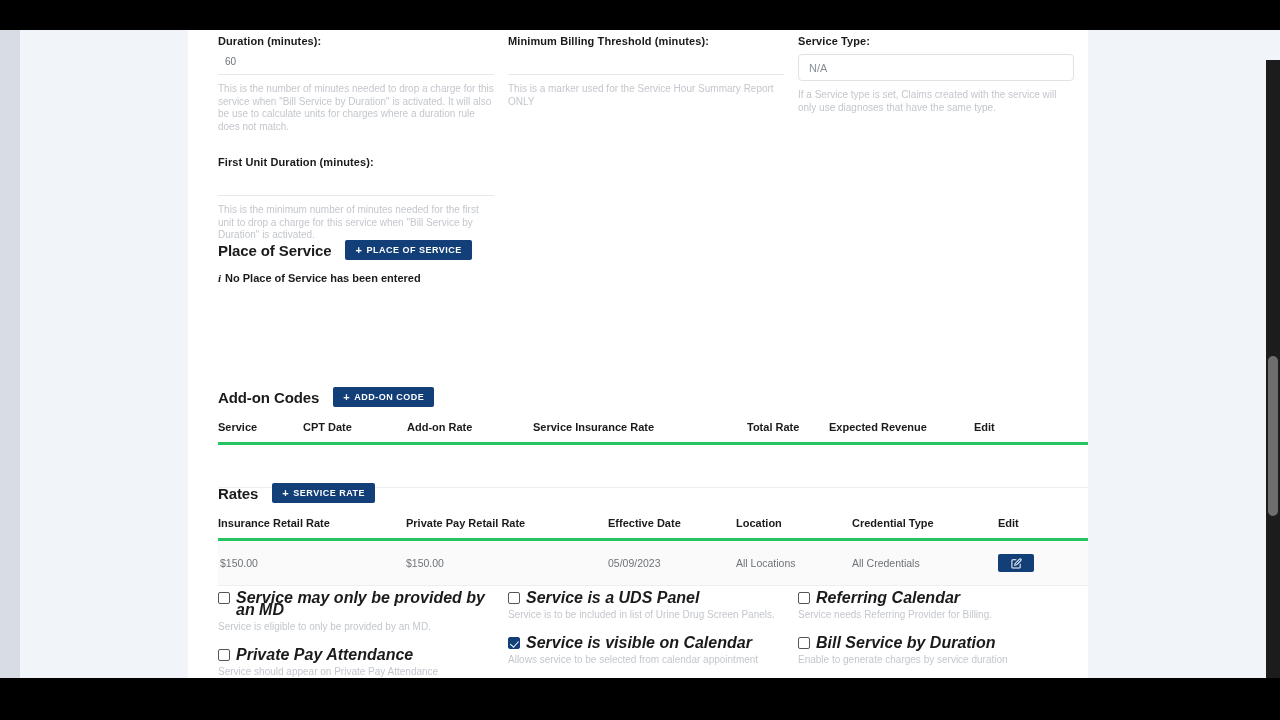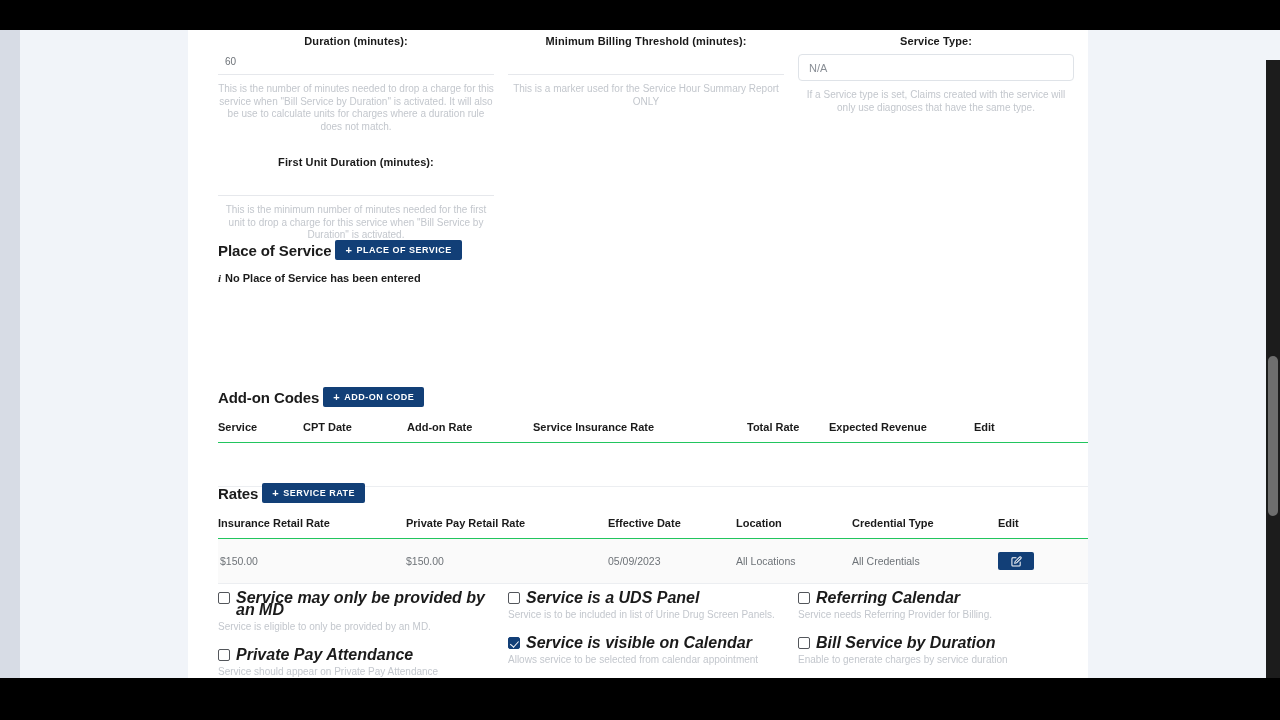--- a/index.html
+++ b/index.html
@@ -105,27 +105,27 @@
 
   
   .top-grid {
     position: absolute;
     left: 30px; top: 5px;
     width: 870px;
     display: flex;
   }
   .col { width: 290px; }
   .col.c2 { margin-left: 0; }
-  .col-inner { width: 276px; text-align: center; }
+  .col-inner { width: 276px; }
 
   
   .section-head {
     display: flex;
     align-items: center;
-    gap: 4px;
+    gap: 14px;
   }
   .section-title {
     font-size: 15px;
     font-weight: bold;
     color: #1b1b1b;
     letter-spacing: -0.1px;
   }
   .btn-primary {
     background: #123f77;
     color: #ffffff;
@@ -171,21 +171,21 @@
     width: 100%;
     border-collapse: collapse;
     margin-top: 14px;
   }
   table.grid th {
     text-align: left;
     font-size: 11px;
     font-weight: bold;
     color: #1b1b1b;
     padding: 0 0 9px 0;
-    border-bottom: 1px solid #22c55e;
+    border-bottom: 3px solid #22c55e;
     white-space: nowrap;
   }
   table.grid td {
     font-size: 10.5px;
     color: #6e7378;
     padding: 13px 0;
     border-bottom: 1px solid #eceef1;
     background: #fafafa;
   }
   table.grid tbody tr td:first-child { padding-left: 2px; }

